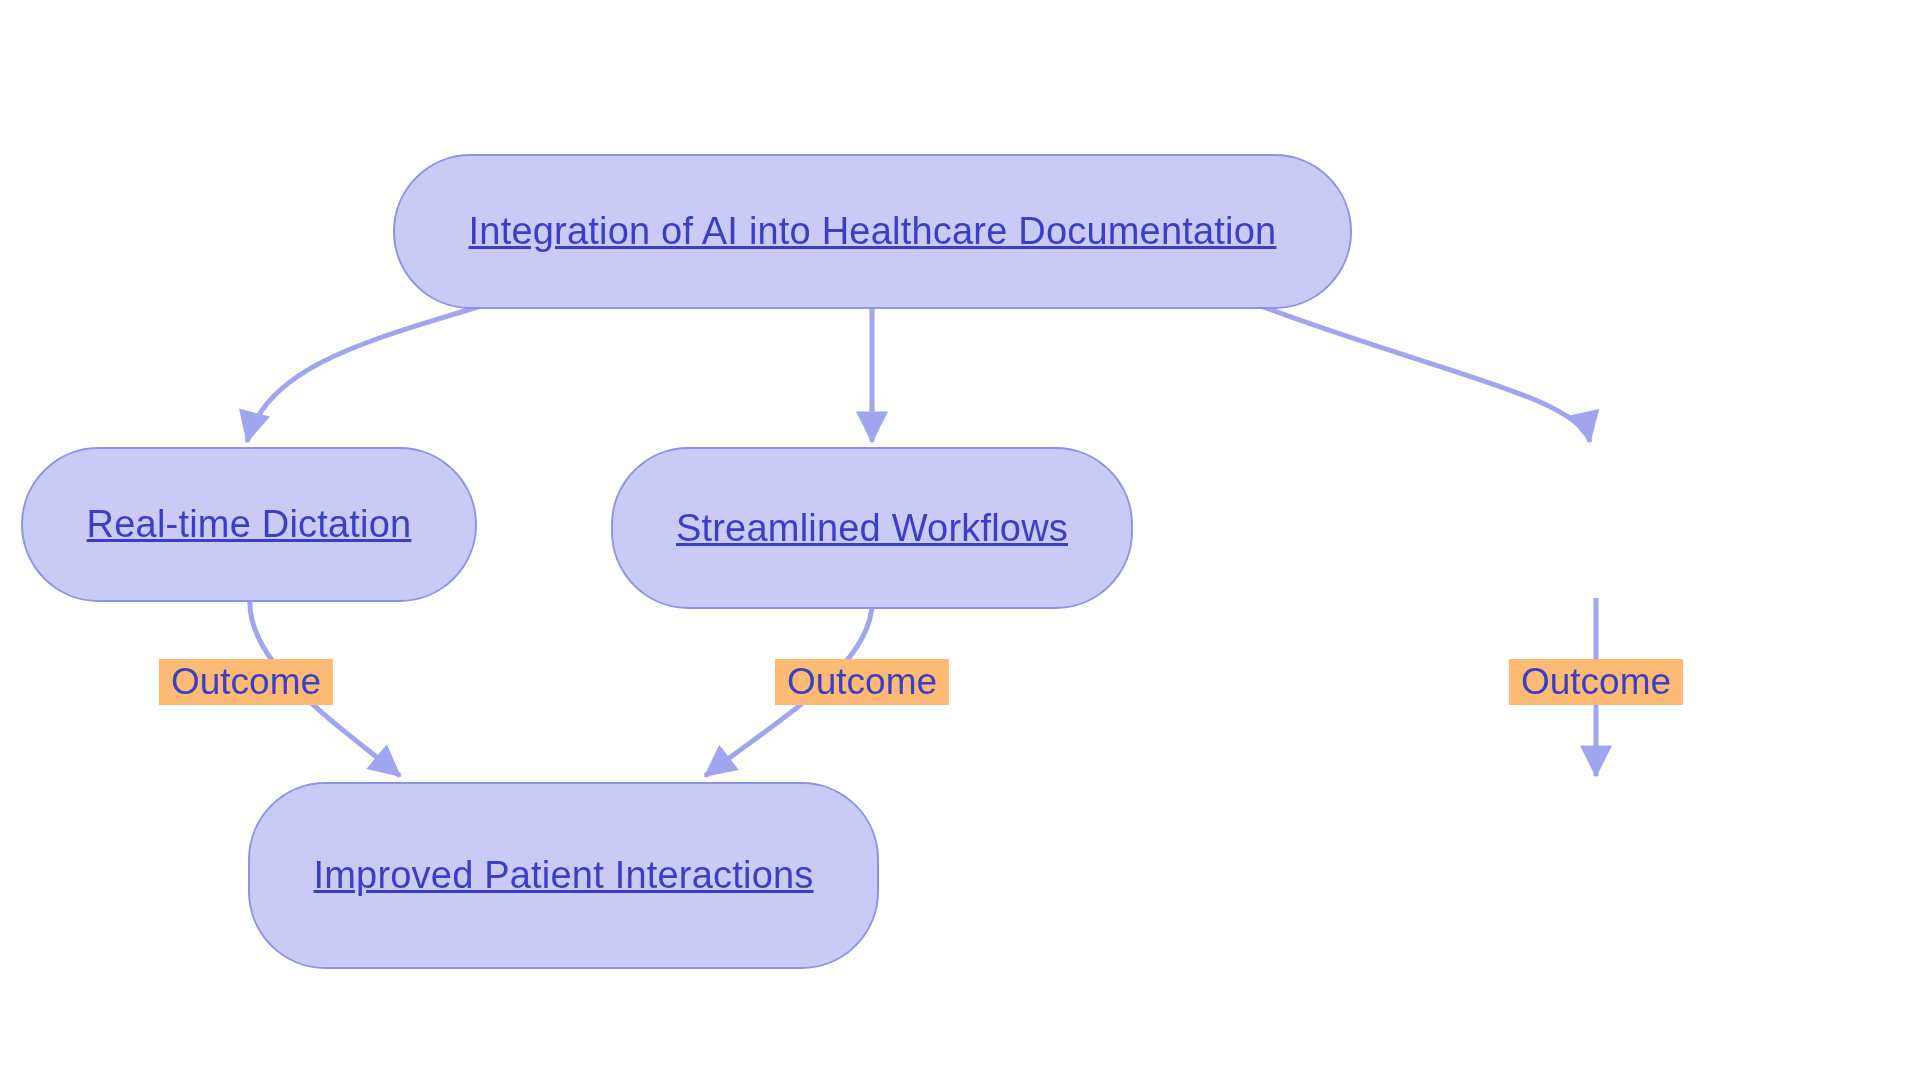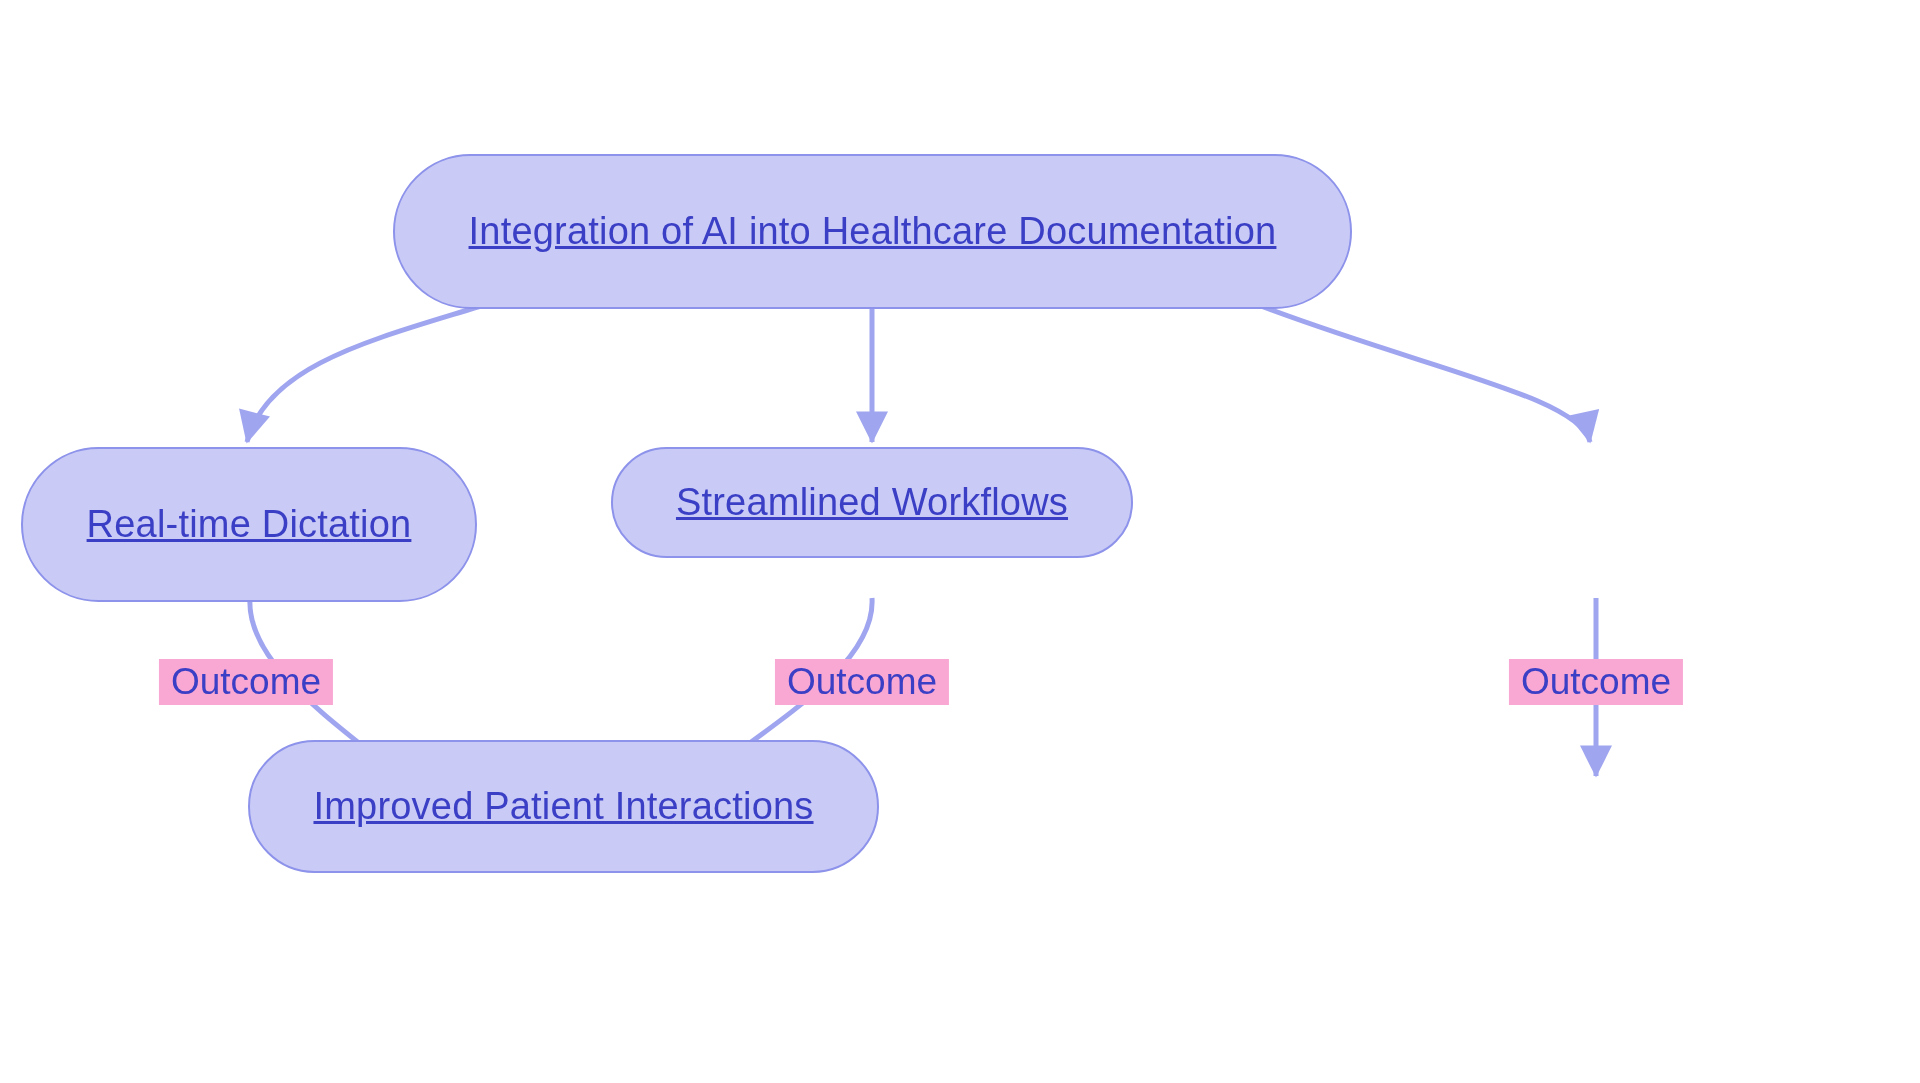--- a/index.html
+++ b/index.html
@@ -44,32 +44,32 @@
     color: #3a3fc5;
     font-size: 38px;
     letter-spacing: 0.2px;
     white-space: nowrap;
     text-decoration: underline;
   }
   .edge-label {
     position: absolute;
     z-index: 2;
     transform: translate(-50%, -50%);
-    background: #f9a8d4;
+    background: #fdba74;
     padding: 2px 12px;
     color: #3a3fc5;
     font-size: 37px;
     white-space: nowrap;
   }
   
   #node-integration { left: 393px;  top: 154px; width: 959px; height: 155px; }
   #node-realtime    { left: 21px;   top: 447px; width: 456px; height: 155px; }
-  #node-workflows   { left: 611px;  top: 447px; width: 522px; height: 111px; }
+  #node-workflows   { left: 611px;  top: 447px; width: 522px; height: 162px; }
   #node-reduced     { left: 1275px; top: 447px; width: 642px; height: 155px; }
-  #node-improved    { left: 248px;  top: 740px; width: 631px; height: 133px; }
+  #node-improved    { left: 248px;  top: 782px; width: 631px; height: 187px; }
   #node-enhanced    { left: 1311px; top: 782px; width: 570px; height: 155px; }
   
   #edge-label-left   { left: 246px;  top: 682px; }
   #edge-label-middle { left: 862px;  top: 682px; }
   #edge-label-right  { left: 1596px; top: 682px; }
 </style>
 </head>
 <body>
 
 <div class="canvas">

